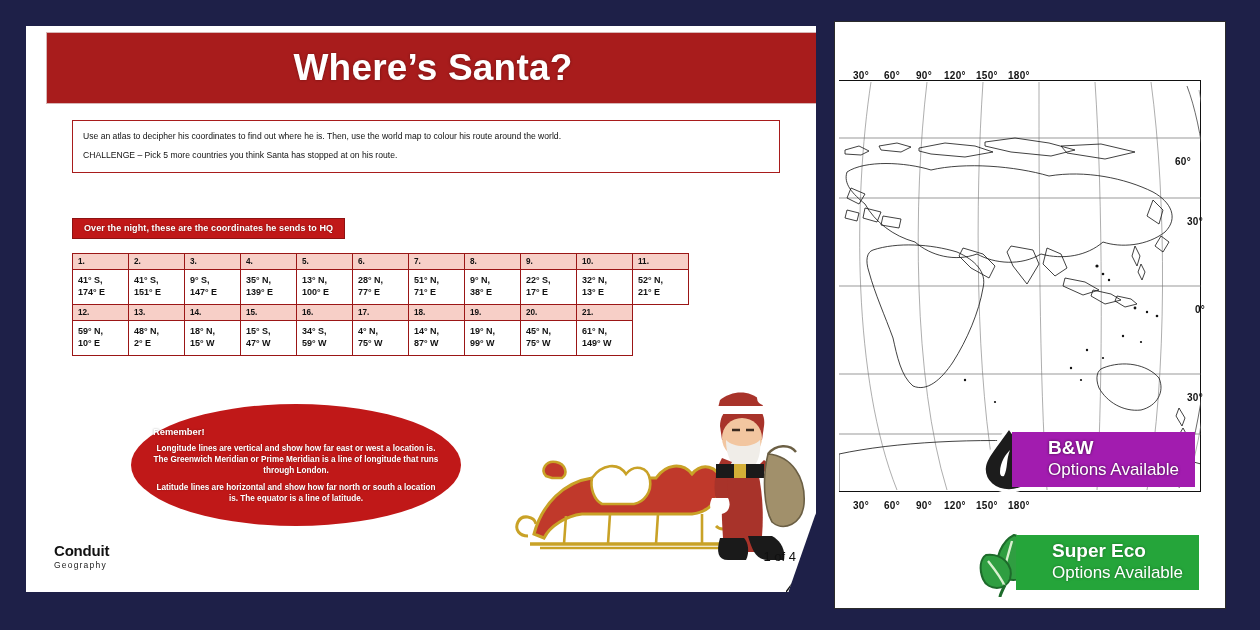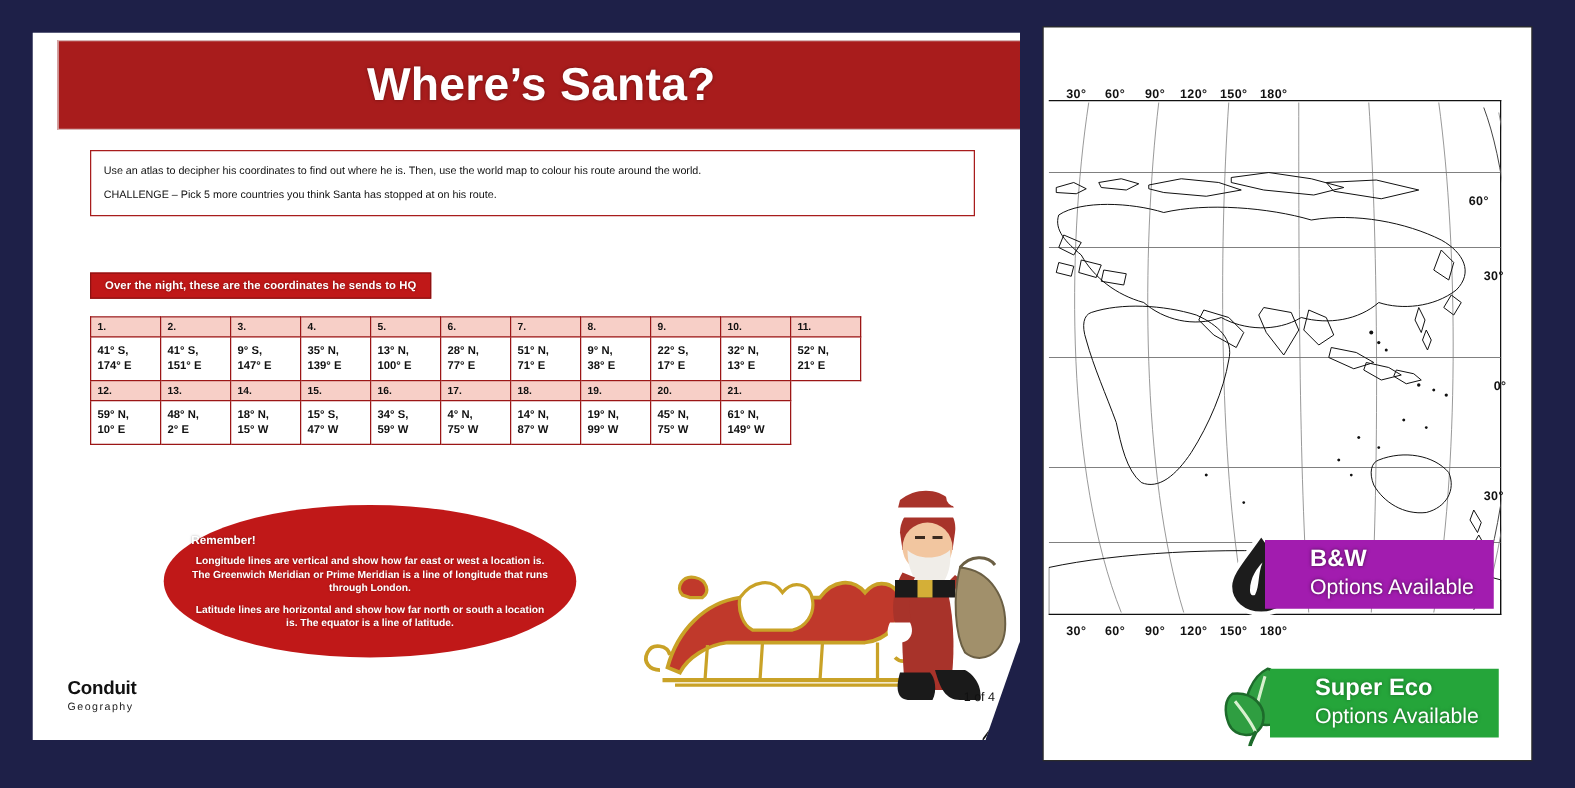--- a/index.html
+++ b/index.html
@@ -126,21 +126,21 @@
   .brand .b1 {
     font-size: 15px; font-weight: 700; color: #111; letter-spacing: -.2px;
     font-family: "Liberation Sans", sans-serif;
   }
   .brand .b2 {
     font-size: 8.5px; font-weight: 400; color: #222; letter-spacing: 1.2px;
     margin-top: 1px; font-family: "Liberation Sans", sans-serif;
   }
   .pagenum {
     position: absolute; right: 20px; bottom: 28px;
-    font-size: 10px; color: #111; font-family: "Liberation Sans", sans-serif;
+    font-size: 13px; color: #111; font-family: "Liberation Sans", sans-serif;
   }
 
   
   .badge {
     position: absolute; display: flex; align-items: center;
   }
   .badge .plate {
     display: flex; flex-direction: column; justify-content: center;
     padding: 5px 16px 7px 36px; margin-left: -28px;
   }

